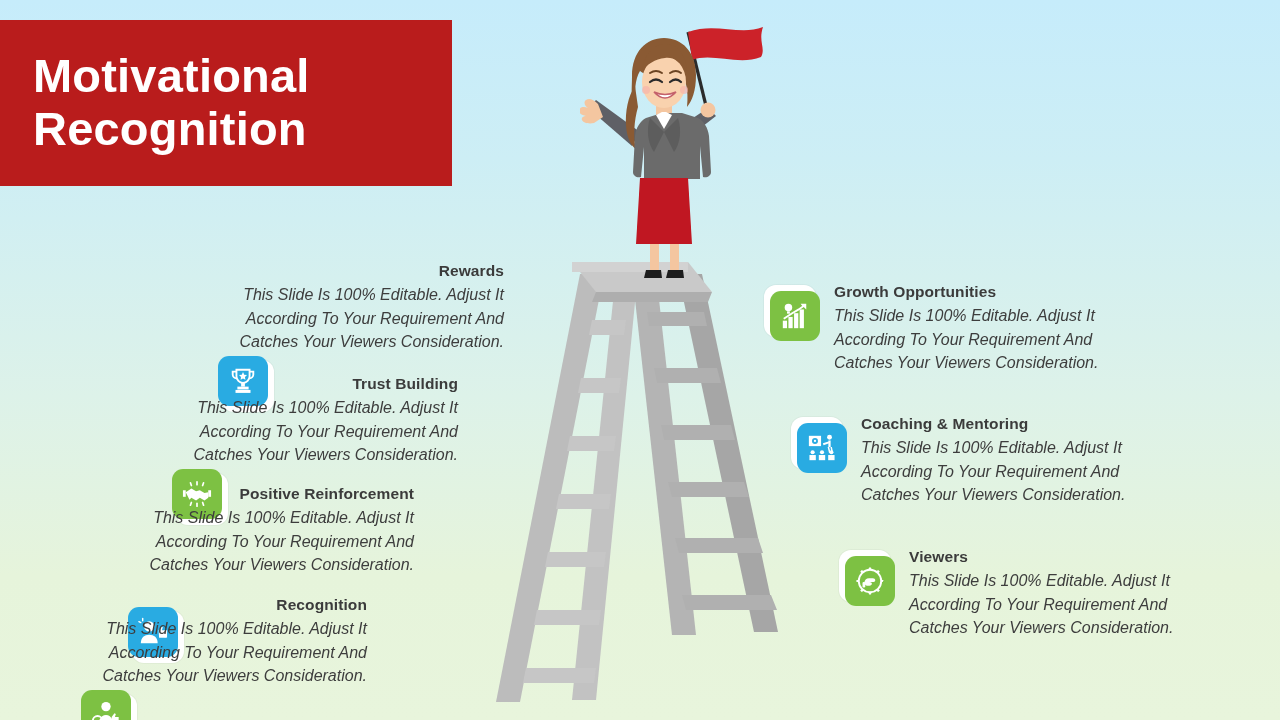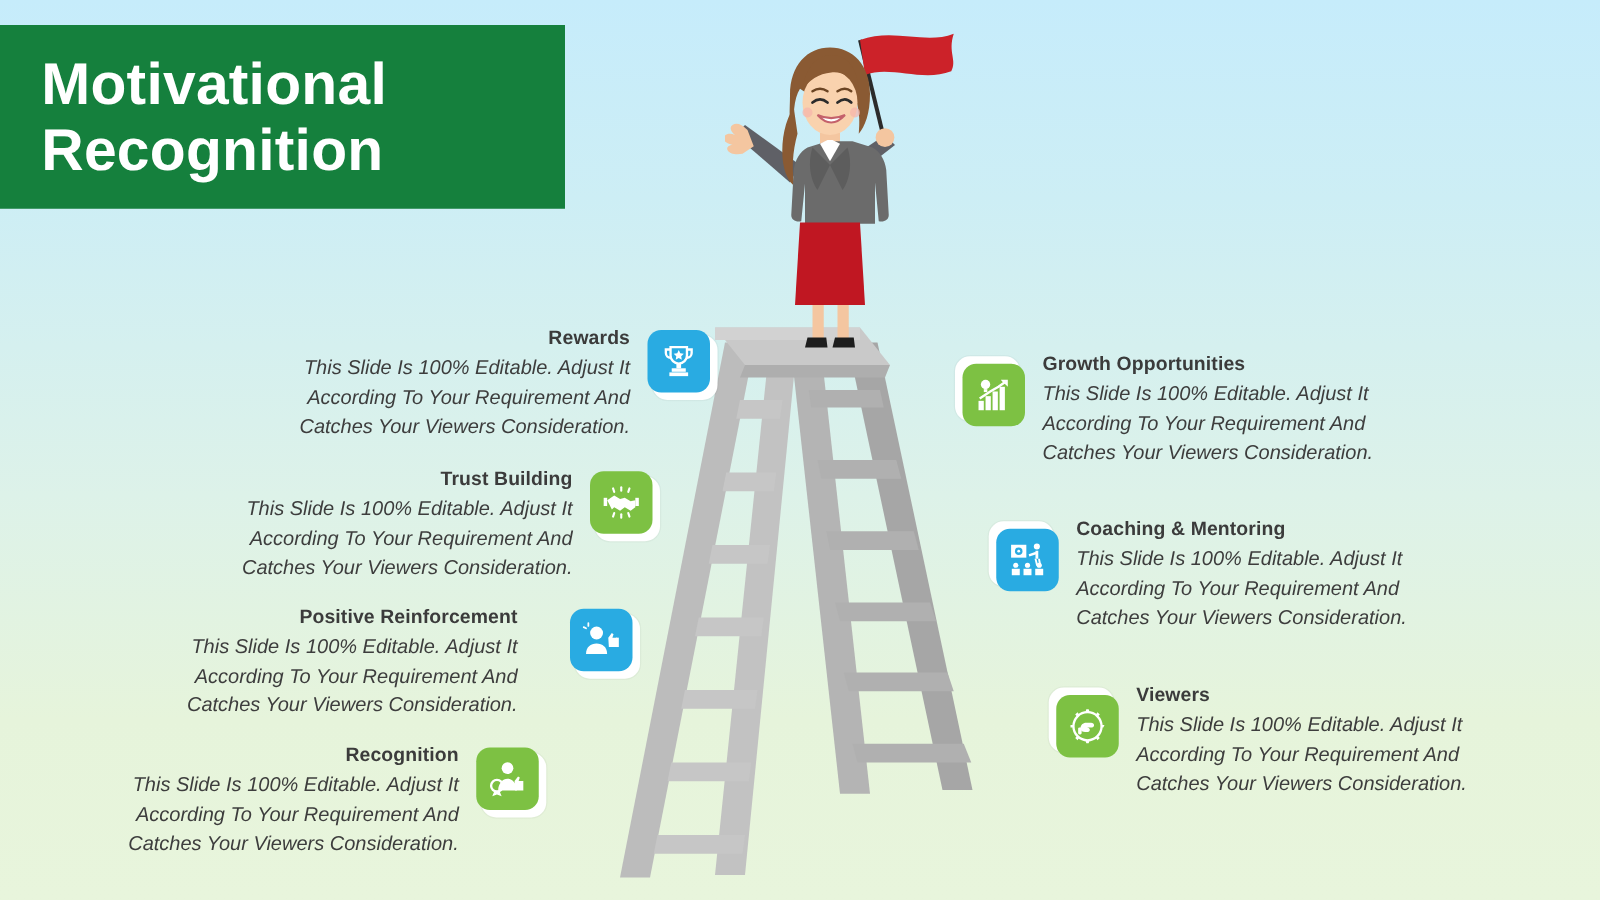--- a/index.html
+++ b/index.html
@@ -6,37 +6,37 @@
   body{
     width:1280px;height:720px;overflow:hidden;
     font-family:"Liberation Sans", sans-serif;
     background:linear-gradient(180deg,#c6ecfb 0%,#cdeef5 22%,#ddf2e9 55%,#e6f4db 80%,#e8f5dc 100%);
     position:relative;
   }
   .slide{position:absolute;inset:0;}
 
   
   .title-box{
-    position:absolute;left:0;top:20px;width:452px;height:147px;
-    background:#15803d;display:flex;align-items:center;
+    position:absolute;left:0;top:20px;width:452px;height:166px;
+    background:#b91c1c;display:flex;align-items:center;
   }
   .title-text{
     color:#ffffff;font-size:47px;font-weight:bold;line-height:1.12;
     padding-left:33px;letter-spacing:.2px;
   }
 
   
   .ladder{position:absolute;left:420px;top:250px;width:440px;height:470px;}
 
   
   .woman{position:absolute;left:580px;top:20px;width:200px;height:270px;}
 
   
   .item{position:absolute;display:flex;align-items:flex-start;}
-  .item.left{flex-direction:row;}
+  .item.left{flex-direction:column;}
   .item.right{flex-direction:row;}
   .txt{display:flex;flex-direction:column;}
   .item.left .txt{align-items:flex-end;text-align:right;padding-right:14px;}
   .item.right .txt{align-items:flex-start;text-align:left;padding-left:14px;}
   .hd{
     font-size:15.5px;font-weight:bold;color:#3b3b3b;
     letter-spacing:.1px;margin-bottom:3px;white-space:nowrap;
   }
   .bd{
     font-size:16px;font-style:italic;color:#3d3d3d;

